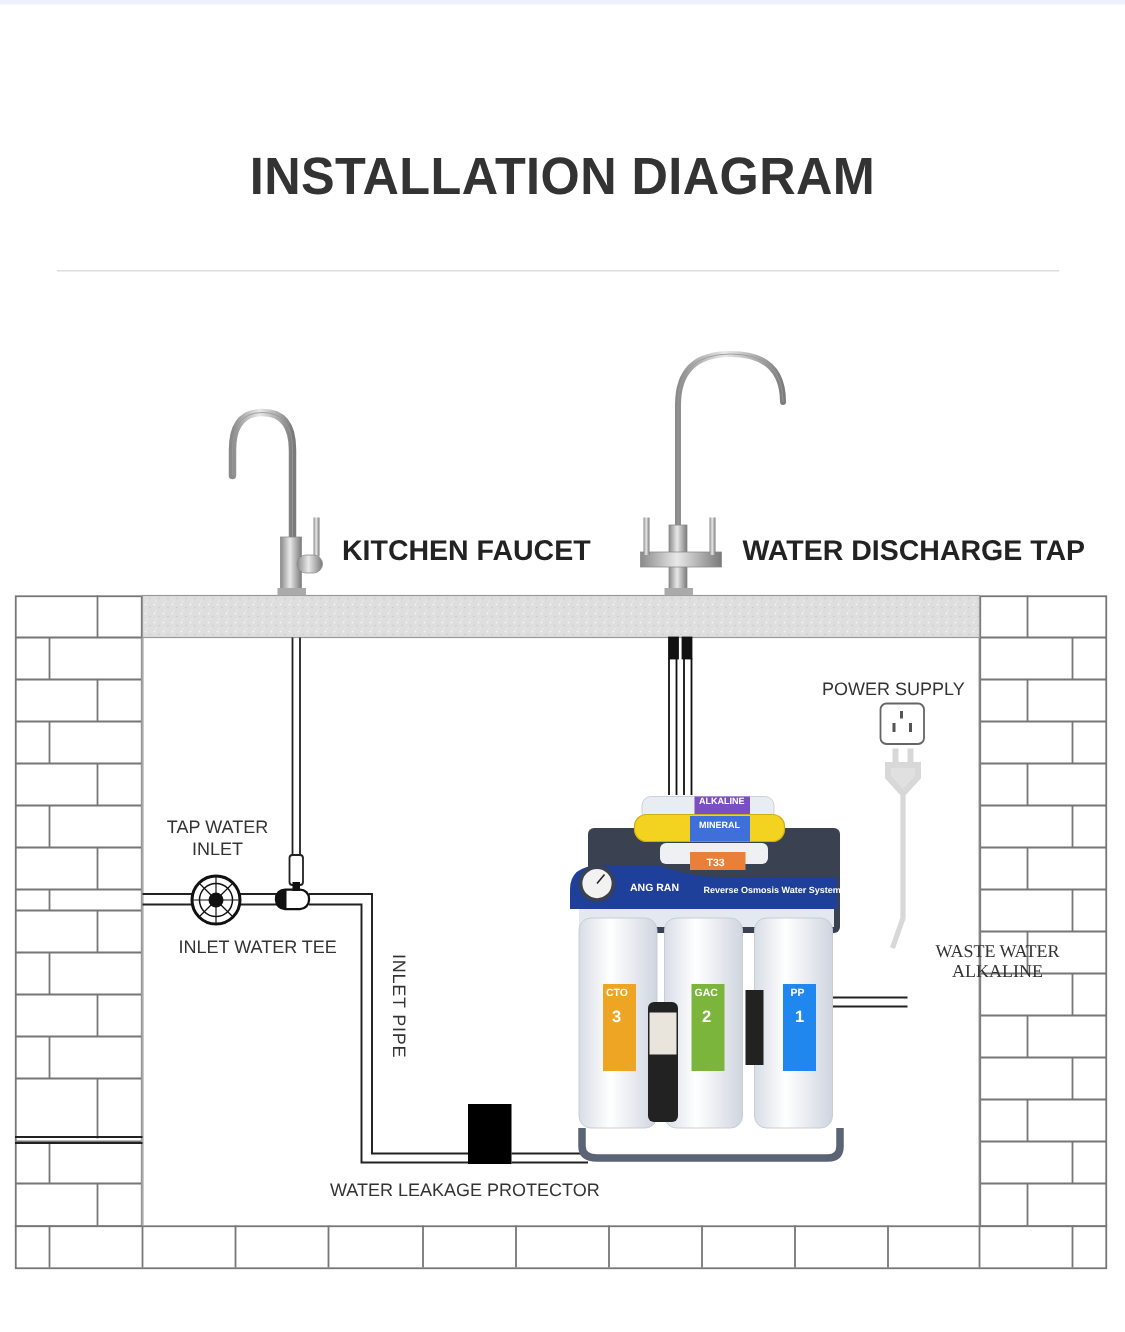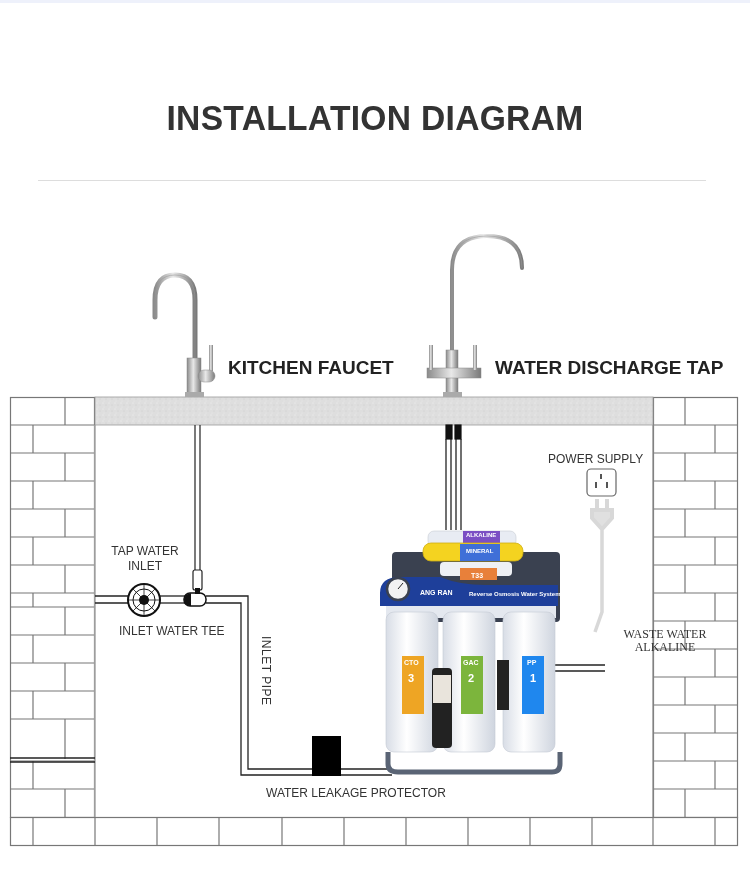--- a/index.html
+++ b/index.html
@@ -270,13 +270,13 @@
   <div>TAP WATER</div>
   <div>INLET</div>
 </div>
 <div class="lbl" style="left:119px;top:624px;">INLET WATER TEE</div>
 <div class="vtext">INLET PIPE</div>
 
 <div class="lbl c" style="left:615px;top:628px;width:100px;line-height:13px;font-family:Liberation Serif, serif;">
   <div>WASTE WATER</div>
   <div>ALKALINE</div>
 </div>
-<div class="lbl" style="left:220px;top:786px;margin-left:46px;">WATER LEAKAGE PROTECTOR</div>
+<div class="lbl" style="left:220px;top:786px;">WATER LEAKAGE PROTECTOR</div>
 
 </body></html>

